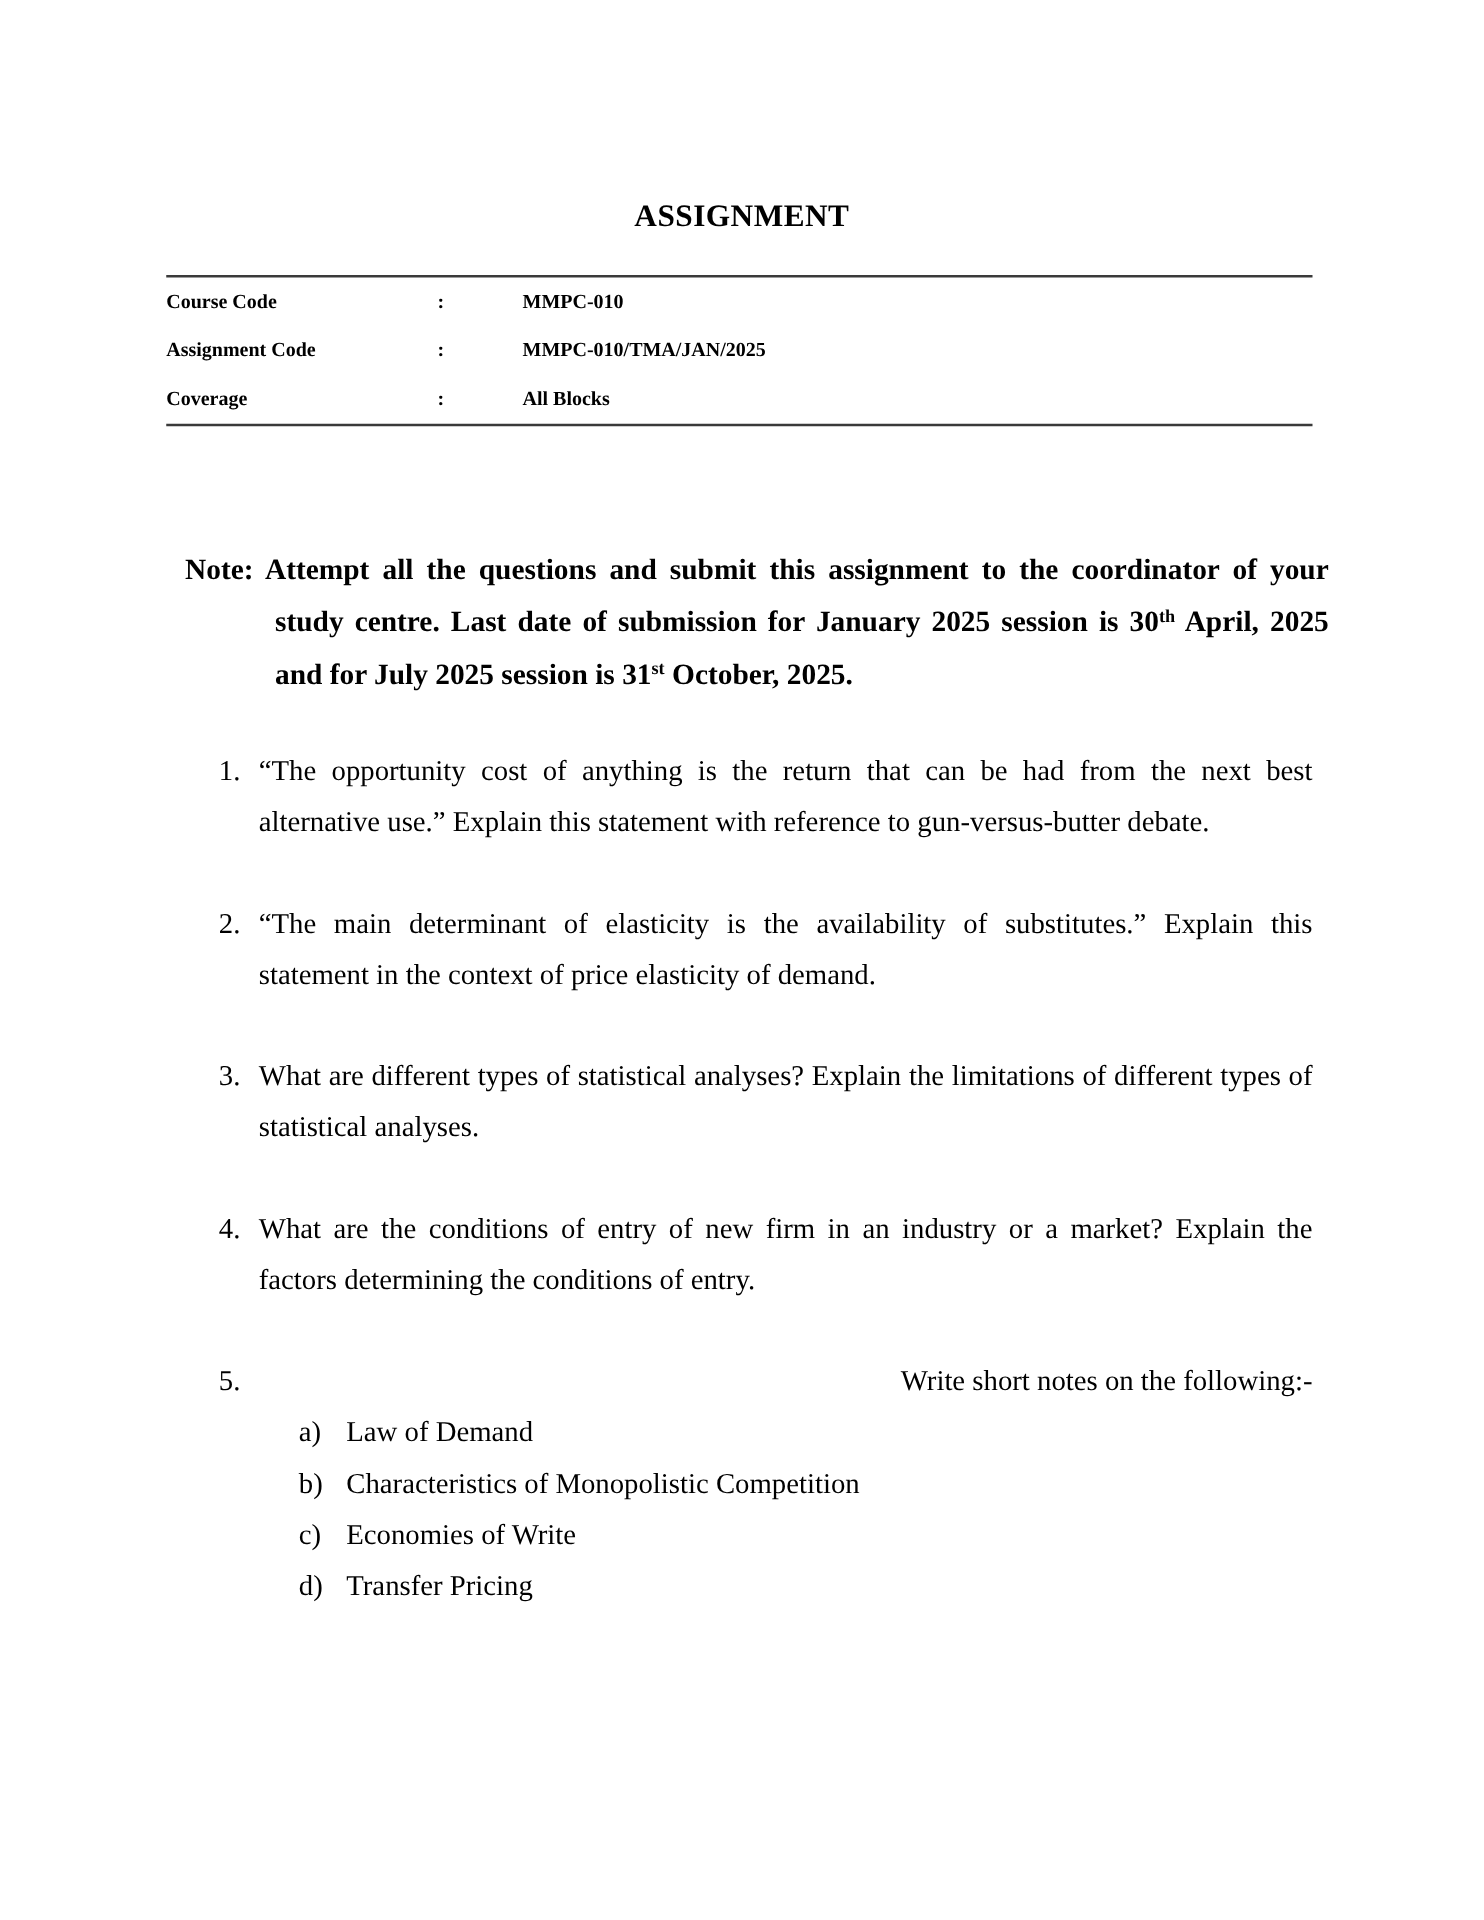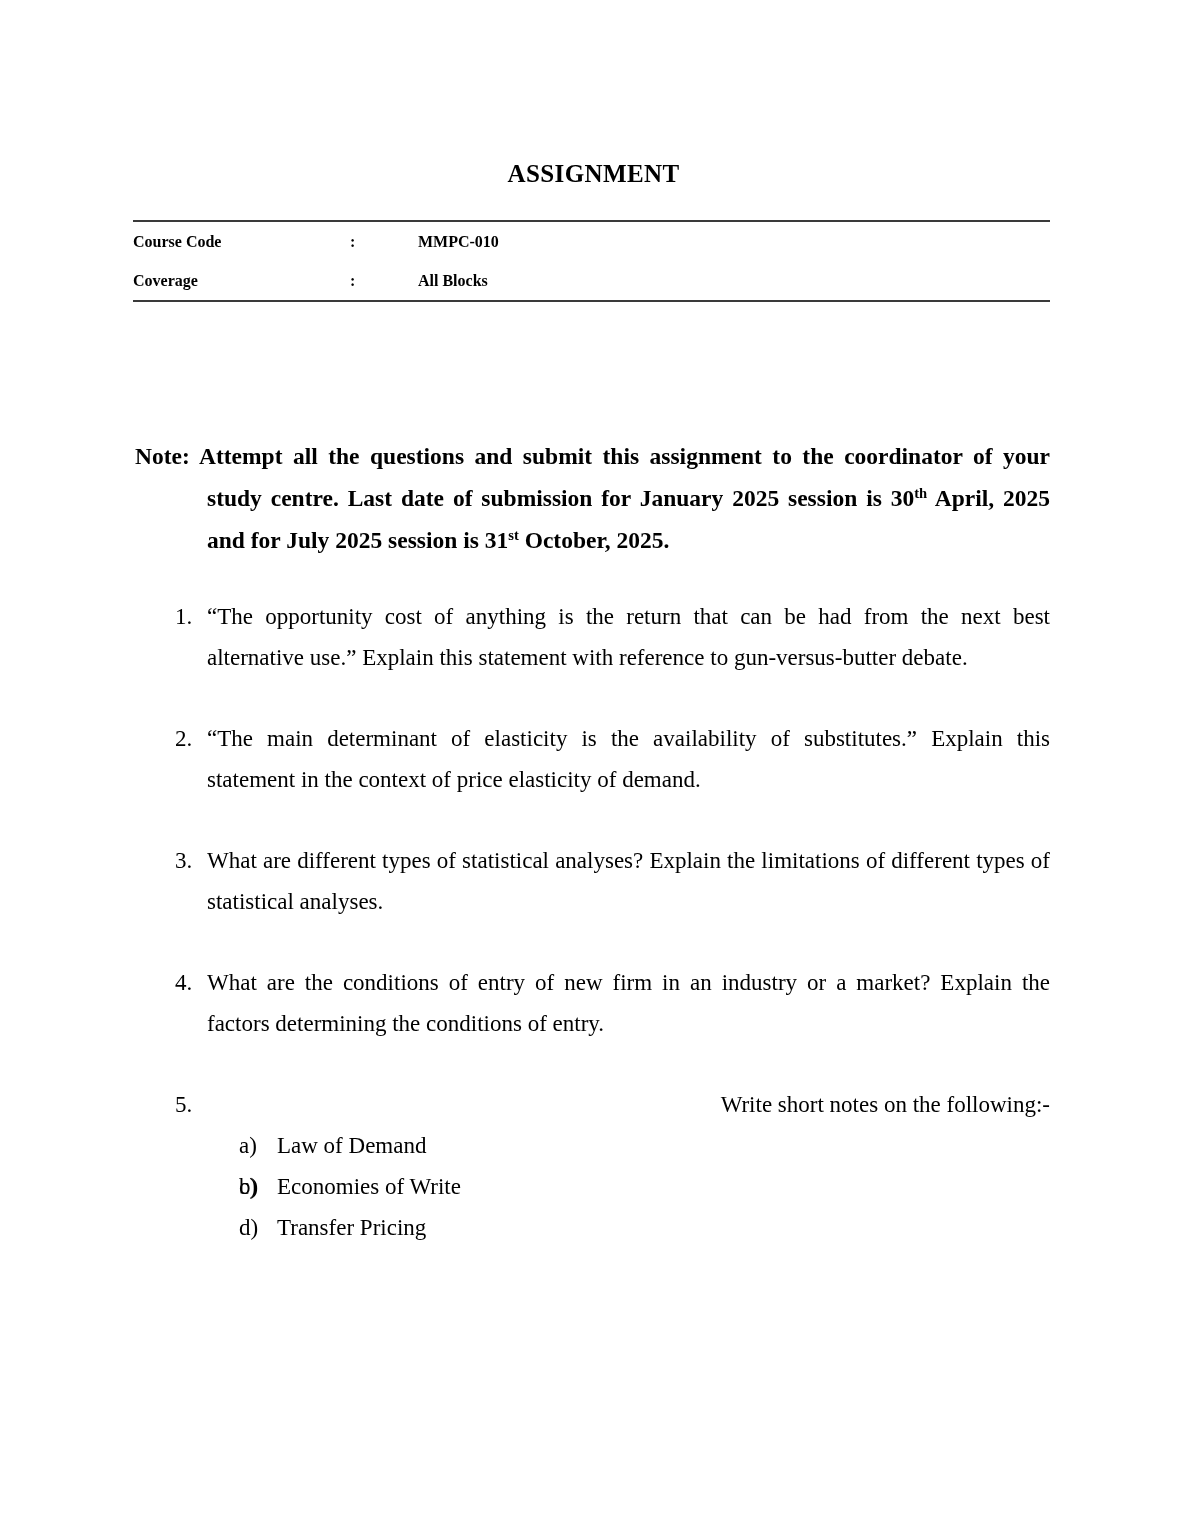--- a/index.html
+++ b/index.html
@@ -61,21 +61,21 @@
     vertical-align: baseline;
     white-space: nowrap;
   }
   .col-label  { width: 217px; }
   .col-colon  { width: 68px; }
   .col-value  { width: auto; }
 
   
   .note-block {
     position: absolute;
-    left: 135px;
+    left: 148px;
     top: 411px;
     width: 915px;
     font-size: 23.5px;
     font-weight: bold;
     line-height: 42px;
     text-align: justify;
     text-justify: inter-word;
     text-indent: -72px;
     padding-left: 72px;
     box-sizing: border-box;
@@ -152,20 +152,25 @@
   <div class="meta-block">
     <div class="rule"></div>
     <table class="meta-table">
       <tbody>
         <tr>
           <td class="col-label">Course Code</td>
           <td class="col-colon">:</td>
           <td class="col-value">MMPC-010</td>
         </tr>
         <tr>
+          <td class="col-label">Assignment Code</td>
+          <td class="col-colon">:</td>
+          <td class="col-value">MMPC-010/TMA/JAN/2025</td>
+        </tr>
+        <tr>
           <td class="col-label">Coverage</td>
           <td class="col-colon">:</td>
           <td class="col-value">All Blocks</td>
         </tr>
       </tbody>
     </table>
     <div class="rule"></div>
   </div>
 
   <p class="note-block"><span>Note:</span><span> Attempt all the questions and submit this assignment to the coordinator of your study centre. Last date of submission for January 2025 session is 30</span><sup>th</sup><span> April, 2025 and for July 2025 session is 31</span><sup>st</sup><span> October, 2025.</span></p>
@@ -196,20 +201,21 @@
       <span class="q-num">5.</span>
       <span class="q-text no-justify">Write short notes on the following:-</span>
 
       <ul class="sub-list">
         <li class="sub-item">
           <span class="sub-marker">a)</span>
           <span>Law of Demand</span>
         </li>
         <li class="sub-item">
           <span class="sub-marker">b)</span>
+          <span>Characteristics of Monopolistic Competition</span>
         </li>
         <li class="sub-item">
           <span class="sub-marker">c)</span>
           <span>Economies of Write</span>
         </li>
         <li class="sub-item">
           <span class="sub-marker">d)</span>
           <span>Transfer Pricing</span>
         </li>
       </ul>

